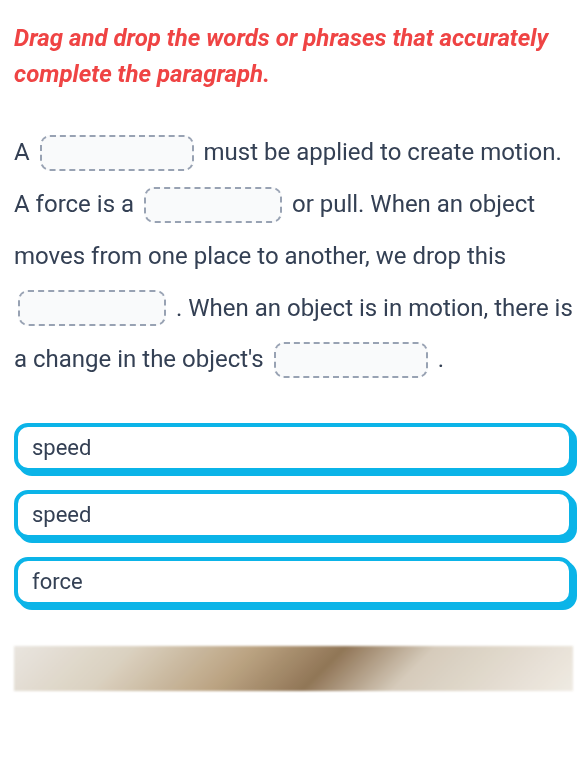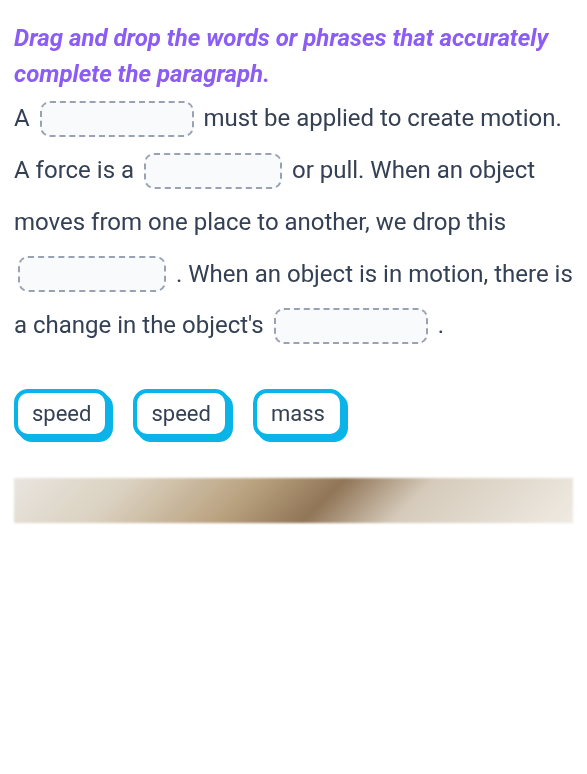--- a/index.html
+++ b/index.html
@@ -10,22 +10,23 @@
     body {
       font-family: -apple-system, BlinkMacSystemFont, 'Segoe UI', Roboto, Helvetica, Arial, sans-serif;
       width: 587px;
       padding: 20px 14px;
       background: #ffffff;
     }
     .instruction {
       font-style: italic;
       font-weight: 700;
       font-size: 24px;
-      color: #8b5cf6;
+      color: #ef4444;
       line-height: 1.5;
+      margin-bottom: 34px;
     }
     .paragraph {
       font-size: 24px;
       color: #344054;
       line-height: 2.1;
       margin-bottom: 38px;
     }
     .paragraph .text-segment {
       vertical-align: middle;
     }
@@ -37,22 +38,22 @@
       background: #f9fafb;
       height: 36px;
       margin: 0 4px;
     }
     .dz-w1 { width: 154px; }
     .dz-w2 { width: 138px; }
     .dz-w3 { width: 148px; }
     .dz-w4 { width: 154px; }
     .word-bank {
       display: grid;
-      grid-template-columns: repeat(5, 1fr);
-      gap: 32px 24px;
+      grid-template-columns: repeat(1, 1fr);
+      gap: 18px 24px;
       margin-bottom: 40px;
     }
     .word-chip {
       border: 4px solid #0bb4e8;
       border-radius: 14px;
       background: #ffffff;
       padding: 8px 14px;
       font-size: 22px;
       color: #344054;
       text-align: left;
@@ -81,16 +82,16 @@
   <span class="text-segment">or pull. When an object moves from one place to another, we drop this</span>
   <span class="drop-zone dz-w3"></span>
   <span class="text-segment">. When an object is in motion, there is a change in the object's</span>
   <span class="drop-zone dz-w4"></span>
   <span class="text-segment">.</span>
 </div>
 
 <div class="word-bank">
   <div class="word-chip">speed</div>
   <div class="word-chip">speed</div>
-  <div class="word-chip">mass</div>
+  <div class="word-chip">force</div>
 </div>
 
 <div class="image-placeholder"></div>
 
 </body></html>

